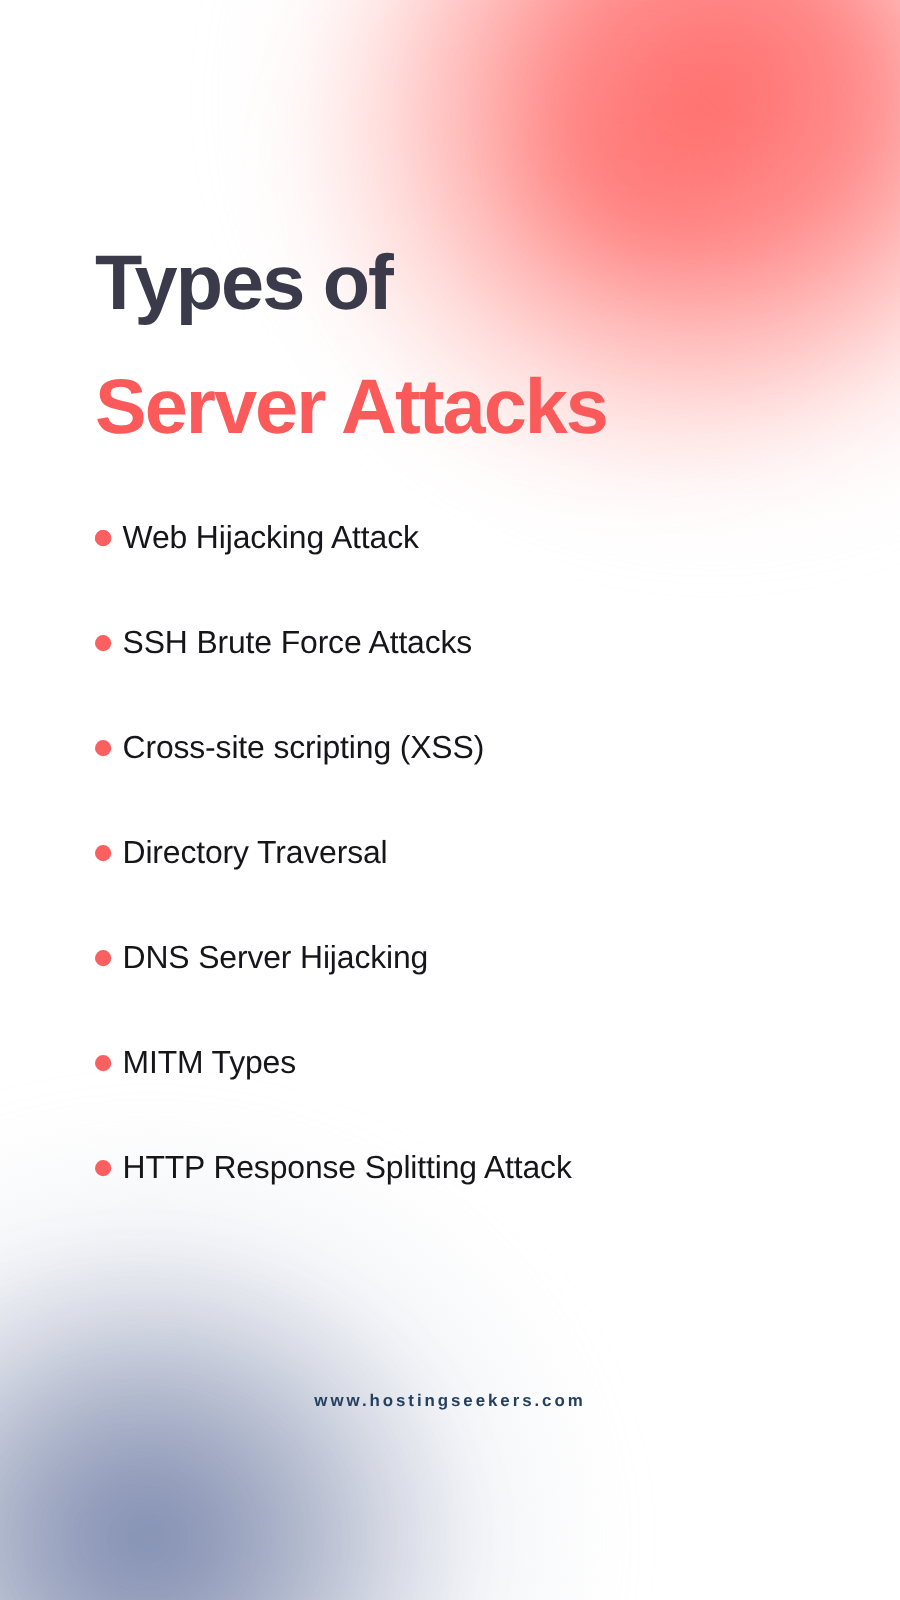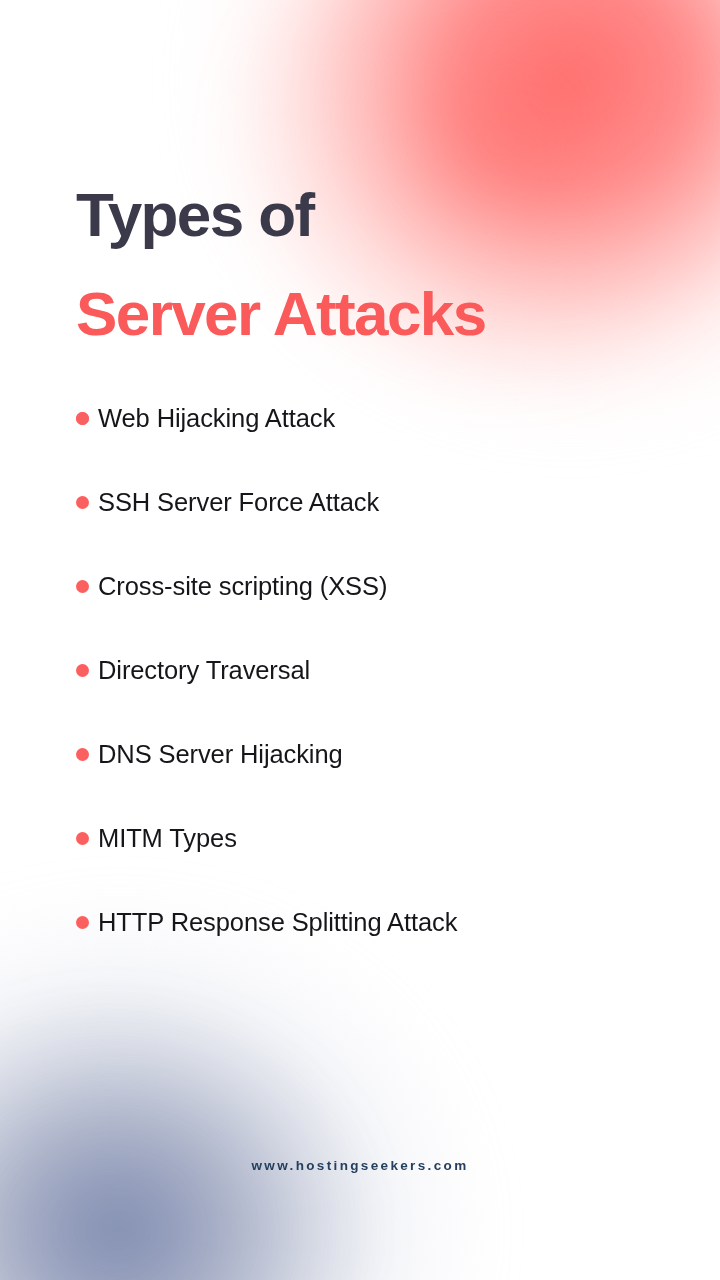--- a/index.html
+++ b/index.html
@@ -75,21 +75,21 @@
                 rgba(125,138,176,0.34) 0%,
                 rgba(175,183,205,0.16) 50%,
                 rgba(255,255,255,0) 100%);
     filter: blur(30px);
   }
 
   
   .content {
     position: relative;
     z-index: 2;
-    padding: 4px 40px 0 76px;
+    padding: 16px 40px 0 76px;
   }
 
   .title-block {
     padding-top: 172px;
   }
   .title-line {
     display: block;
     font-size: 62px;
     line-height: 78px;
     font-weight: 700;
@@ -124,21 +124,21 @@
     width: 13px;
     height: 13px;
     border-radius: 50%;
     background: #fb6060;
   }
 
   .footer {
     position: absolute;
     left: 0;
     right: 0;
-    top: 1156px;
+    top: 1112px;
     z-index: 3;
     text-align: center;
   }
   .footer-url {
     display: inline-block;
     font-size: 13.5px;
     font-weight: 700;
     letter-spacing: 2.35px;
     color: #25405e;
   }
@@ -163,21 +163,21 @@
     <ul class="attack-list">
       <li class="attack-item">
         <span class="bullet-dot"></span>
       </li>
       <li class="attack-item">
         <span class="bullet-dot"></span>
         <span>Web Hijacking Attack</span>
       </li>
       <li class="attack-item">
         <span class="bullet-dot"></span>
-        <span>SSH Server Force Attack</span>
+        <span>SSH Brute Force Attacks</span>
       </li>
       <li class="attack-item">
         <span class="bullet-dot"></span>
         <span>Cross-site scripting (XSS)</span>
       </li>
       <li class="attack-item">
         <span class="bullet-dot"></span>
         <span>Directory Traversal</span>
       </li>
       <li class="attack-item">

